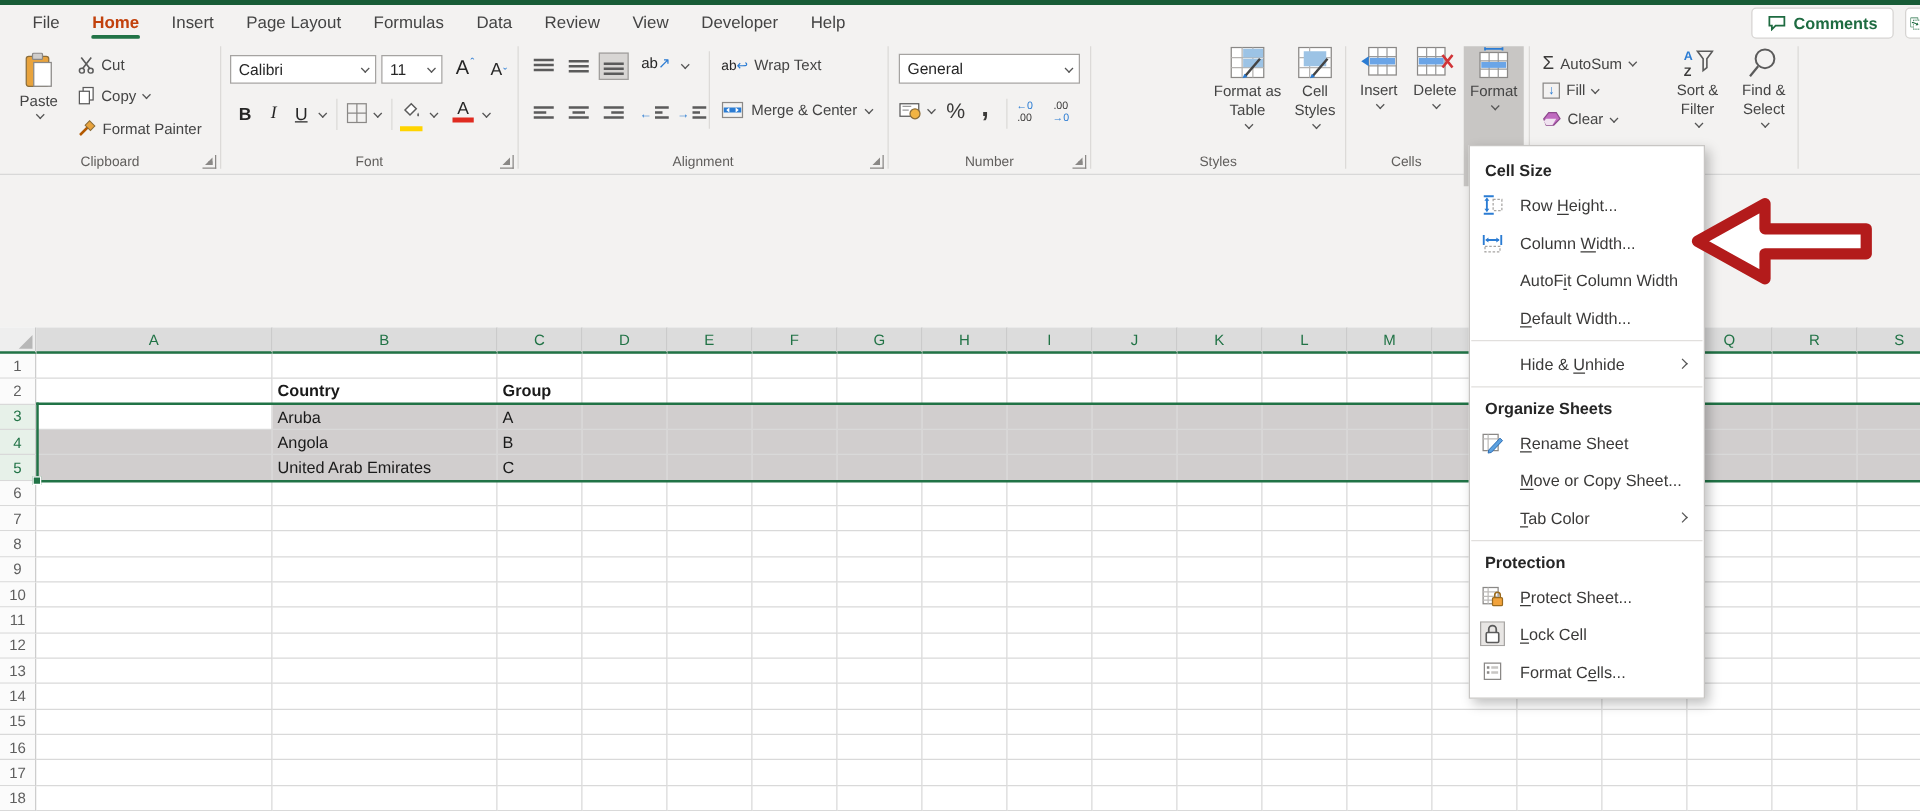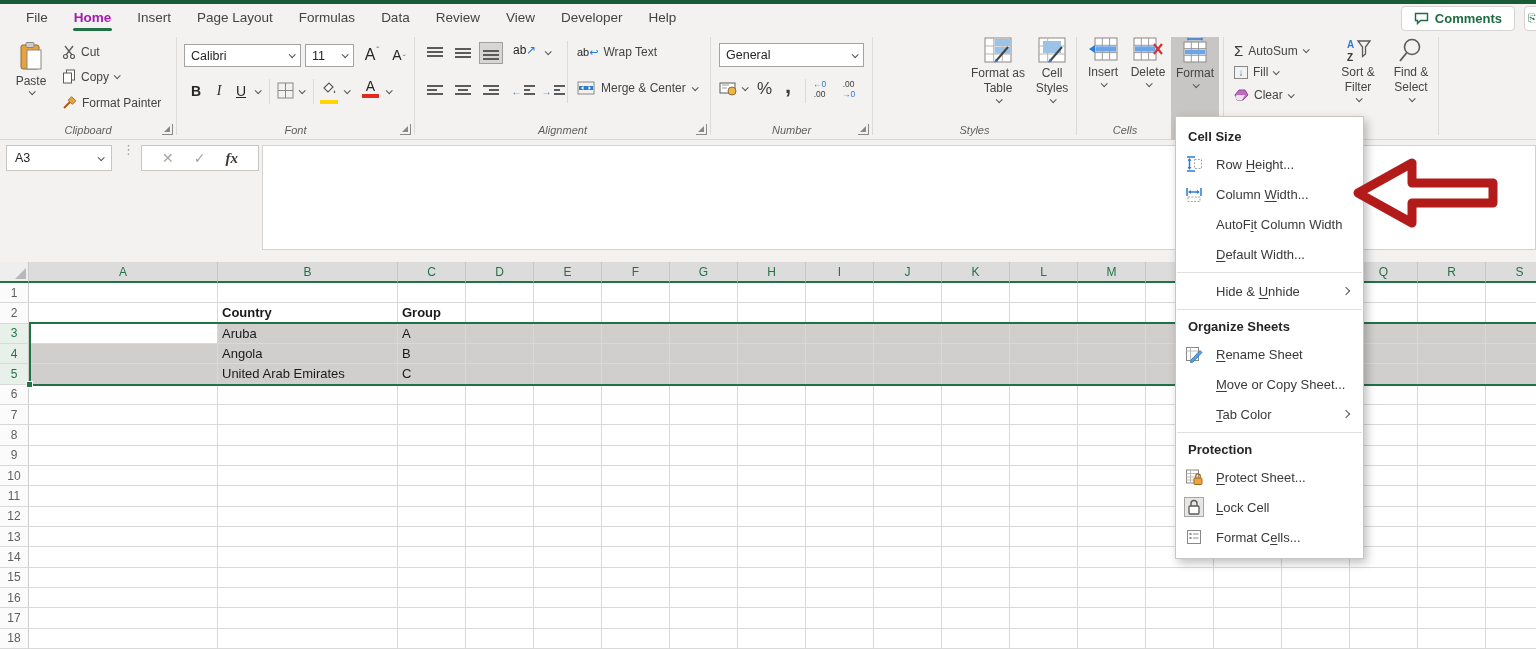--- a/index.html
+++ b/index.html
@@ -4,30 +4,30 @@
 <style>
   * { margin:0; padding:0; box-sizing:border-box; }
   html,body { width:1536px; height:649px; overflow:hidden; }
   body { font-family:"Liberation Sans","DejaVu Sans",sans-serif; background:#f3f2f1; color:#444; position:relative; }
   .app { position:absolute; inset:0; width:1536px; height:649px; overflow:hidden; }
 
   
   .topstrip { position:absolute; left:0; top:0; width:100%; height:4px; background:#185c37; }
   .menubar { position:absolute; left:0; top:4px; width:100%; height:29px; display:flex; align-items:center; padding-left:13px; background:#f3f2f1; }
   .mtab { font-size:13.5px; color:#444; padding:5px 13px 7px; position:relative; cursor:default; white-space:nowrap; }
-  .mtab.active { color:#a21caf; font-weight:700; }
+  .mtab.active { color:#c2410c; font-weight:700; }
   .mtab.active::after { content:""; position:absolute; left:12px; right:12px; bottom:1px; height:3px; background:#217346; border-radius:2px; }
   .comments-btn { position:absolute; right:21px; top:2px; height:25px; background:#fff; border:1px solid #d6d4d2; border-radius:4px; display:flex; align-items:center; gap:6px; padding:0 12px; color:#1e6b41; font-weight:700; font-size:13px; }
   .share-partial { position:absolute; right:-12px; top:2px; width:24px; height:25px; background:#fff; border:1px solid #d6d4d2; border-radius:4px; color:#1e6b41; font-size:11px; display:flex; align-items:center; padding-left:3px; }
 
   
   .ribbon { position:absolute; left:0; top:33px; width:100%; height:107px; background:#f3f2f1; border-bottom:1px solid #d8d8d8; display:flex; }
   .rgroup { position:relative; height:100%; flex:none; }
   .rsep { width:1px; background:#dcdad8; margin:4px 0; flex:none; }
-  .grp-label { position:absolute; bottom:3px; left:0; right:0; text-align:center; font-size:11px; color:#605e5c;font-style:italic; }
+  .grp-label { position:absolute; bottom:3px; left:0; right:0; text-align:center; font-size:11px; color:#605e5c; }
   .launcher { position:absolute; right:3px; bottom:4px; width:11px; height:11px; border-left:1px solid #8a8886; border-top:1px solid #8a8886; transform:rotate(180deg); }
   .launcher::after { content:""; position:absolute; left:2px; top:2px; border:3px solid transparent; border-left-color:#8a8886; border-top-color:#8a8886; }
   .chev { display:inline-block; width:5px; height:5px; border-right:1.2px solid #555; border-bottom:1.2px solid #555; transform:rotate(45deg) translateY(-1px); }
   .vline { position:absolute; width:1px; background:#dcdad8; }
   .btxt { font-size:12px; color:#444; }
 
   
   .paste-btn { position:absolute; left:8px; top:5px; width:46px; height:94px; display:flex; flex-direction:column; align-items:center; gap:2px; padding-top:4px; }
   .clip-row { position:absolute; left:62px; display:flex; align-items:center; gap:5px; white-space:nowrap; }
 
@@ -425,33 +425,20 @@
           <path d="M8.5 16 L2 24" stroke="#5b5b5b" stroke-width="1.8"></path>
         </svg>
         <span style="margin-top:2px">Find &amp; Select</span>
         <span class="chev bchev"></span>
       </div>
     </div>
     <div class="rsep"></div>
 
   </div>
 
-  <div class="fbar-zone">
-    <div class="namebox">
-      <span>A3</span>
-      <span class="chev"></span>
-    </div>
-    <div class="fdots">⋮</div>
-    <div class="fxbox">
-      <span class="fx-x">✕</span>
-      <span class="fx-ck">✓</span>
-      <span class="fx-fx">fx</span>
-    </div>
-    <div class="formulabar"><span></span></div>
-  </div>
 
   <div class="grid">
     <div class="ghead" id="grid-head">
       <div class="corner"></div>
     <div class="colhead" style="width: 189px;">A</div>
         <div class="colhead" style="width: 180px;">B</div>
         <div class="colhead" style="width: 68px;">C</div>
         <div class="colhead" style="width: 68px;">D</div>
         <div class="colhead" style="width: 68px;">E</div>
         <div class="colhead" style="width: 68px;">F</div>

